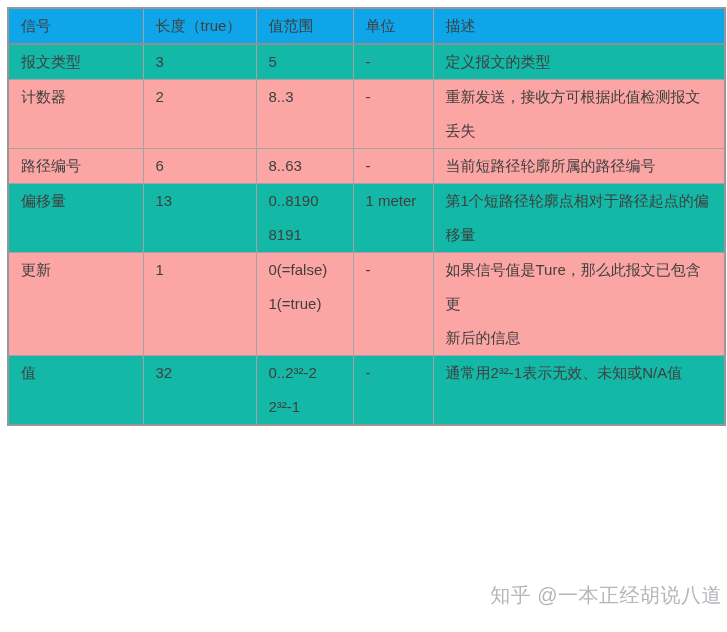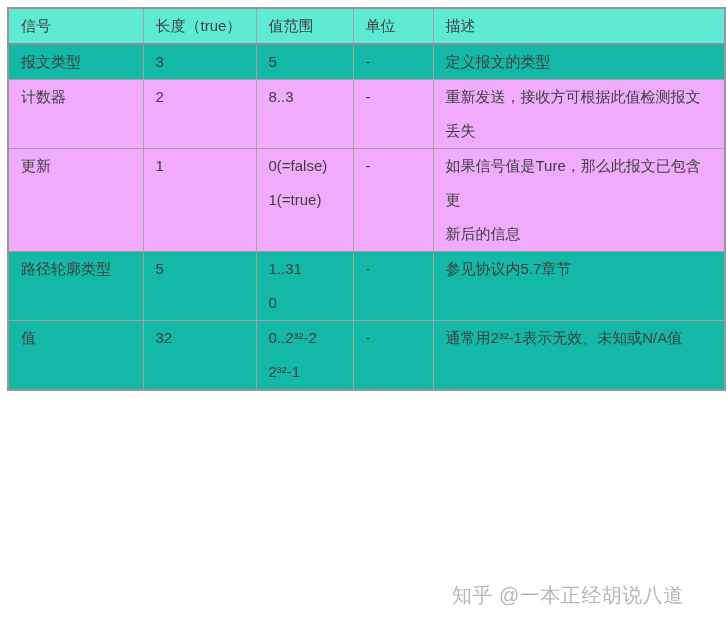--- a/index.html
+++ b/index.html
@@ -29,47 +29,48 @@
     border: 1px solid #a3a3a3;
     padding: 0 12px;
     text-align: left;
     vertical-align: top;
     font-weight: normal;
     white-space: pre-line;
     overflow: hidden;
   }
   .spec-table thead tr {
     height: 35px;
-    background: #5eead4;
+    background: #0ea5e9;
   }
   .spec-table thead th {
     border-bottom: 2px solid #8f8f8f;
   }
   tr.rh-s { height: 34px; }
   tr.rh-m { height: 35px; }
   tr.rh-d { height: 69px; }
   tr.alt  { background: #14b8a6; }
-  tr.plain{ background: #f0abfc; }
+  tr.plain{ background: #fca5a5; }
   .col-signal { width: 135px; }
   .col-length { width: 113px; }
   .col-range  { width: 97px; }
   .col-unit   { width: 80px; }
   .col-desc   { width: 292px; }
   .watermark {
     position: absolute;
     top: 582px;
     left: 452px;
     width: 270px;
     font-size: 20px;
     line-height: 26px;
     color: #b3b6ba;
     text-shadow: 1px 1px 0 rgba(255,255,255,0.9);
     letter-spacing: 0.5px;
     white-space: nowrap;
     pointer-events: none;
+    text-align: right;
   }
 </style>
 </head>
 <body>
 
 <table class="spec-table">
   <colgroup>
     <col class="col-signal">
       <col class="col-length">
       <col class="col-range">
@@ -94,36 +95,44 @@
       <td>定义报文的类型</td>
     </tr>
     <tr class="rh-d plain">
       <td>计数器</td>
       <td>2</td>
       <td>8..3</td>
       <td>-</td>
       <td>重新发送，接收方可根据此值检测报文
 丢失</td>
     </tr>
+    <tr class="rh-m plain">
+      <td>路径编号</td>
+      <td>6</td>
+      <td>8..63</td>
+      <td>-</td>
+      <td>当前短路径轮廓所属的路径编号</td>
+    </tr>
+    <tr class="rh-d alt">
+      <td>偏移量</td>
+      <td>13</td>
+      <td>0..8190
+8191</td>
+      <td>1 meter</td>
+      <td>第1个短路径轮廓点相对于路径起点的偏
+移量</td>
+    </tr>
     <tr class="rh-d plain">
       <td>更新</td>
       <td>1</td>
       <td>0(=false)
 1(=true)</td>
       <td>-</td>
       <td>如果信号值是Ture，那么此报文已包含更
 新后的信息</td>
-    </tr>
-    <tr class="rh-d alt">
-      <td>路径轮廓类型</td>
-      <td>5</td>
-      <td>1..31
-0</td>
-      <td>-</td>
-      <td>参见协议内5.7章节</td>
     </tr>
     <tr class="rh-d alt">
       <td>值</td>
       <td>32</td>
       <td>0..2³²-2
 2³²-1</td>
       <td>-</td>
       <td>通常用2³²-1表示无效、未知或N/A值</td>
     </tr>
 

